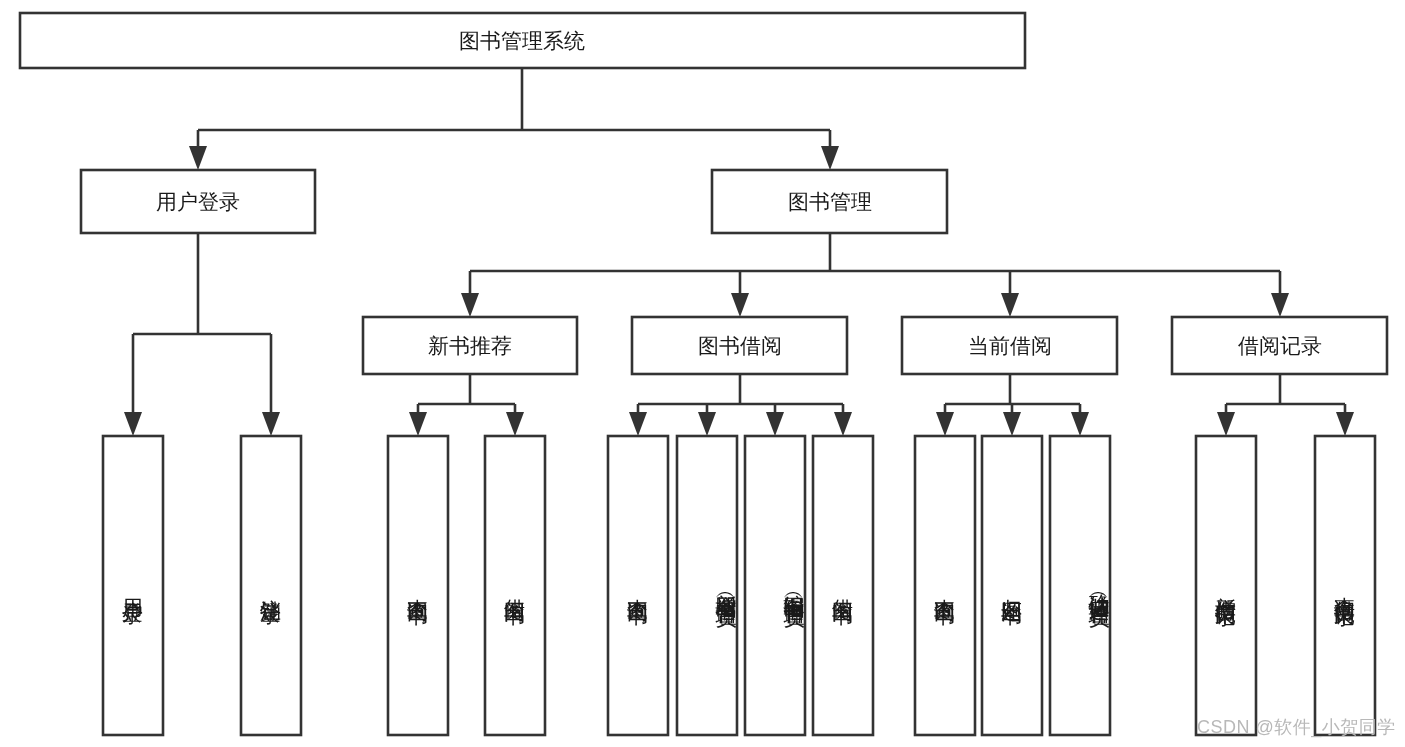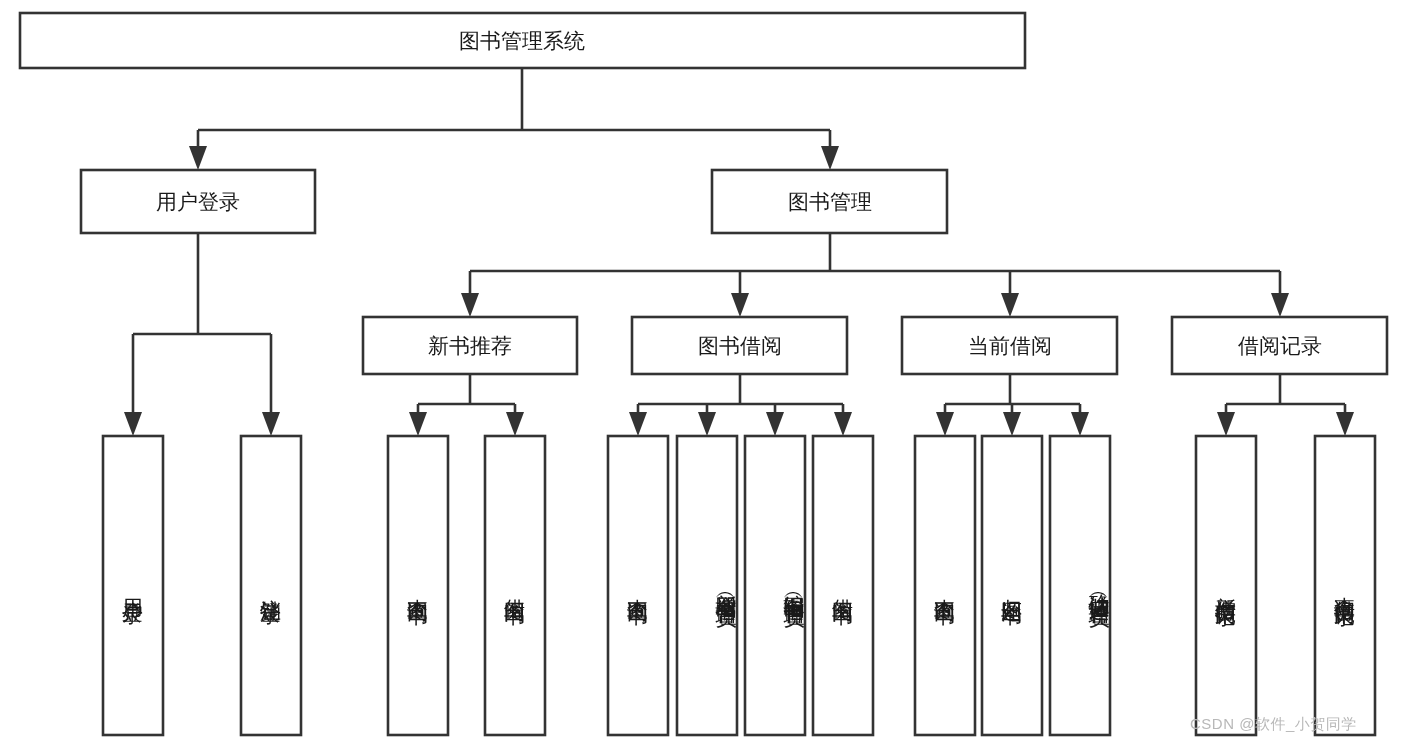--- a/index.html
+++ b/index.html
@@ -62,24 +62,25 @@
     display: flex;
     align-items: center;
     justify-content: center;
     text-align: center;
     white-space: nowrap;
     pointer-events: none;
   }
   .watermark {
     position: absolute;
     font-family: "Liberation Sans", "DejaVu Sans", sans-serif;
-    font-size: 15px;
+    font-size: 18px;
     color: #b8b8b8;
     white-space: nowrap;
     letter-spacing: 0.5px;
+    margin-left: 7px;
   }
 </style>
 </head>
 <body>
 
 <div id="diagram-root">
 
   <svg class="tree-canvas" viewBox="0 0 1405 747" xmlns="http://www.w3.org/2000/svg">
 
     <g>

